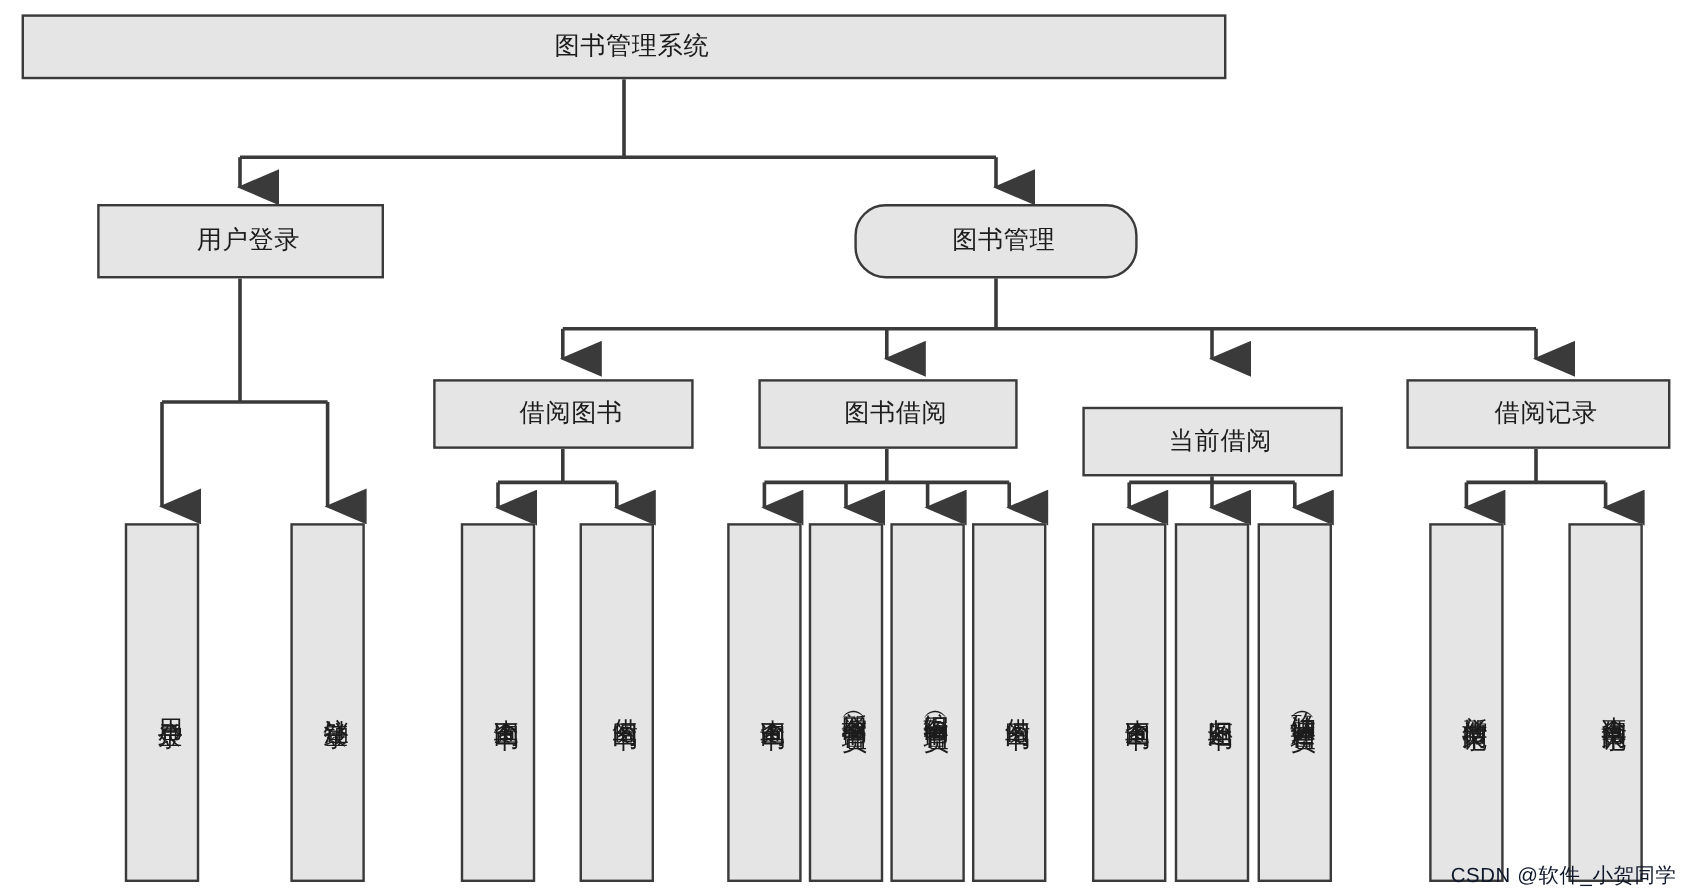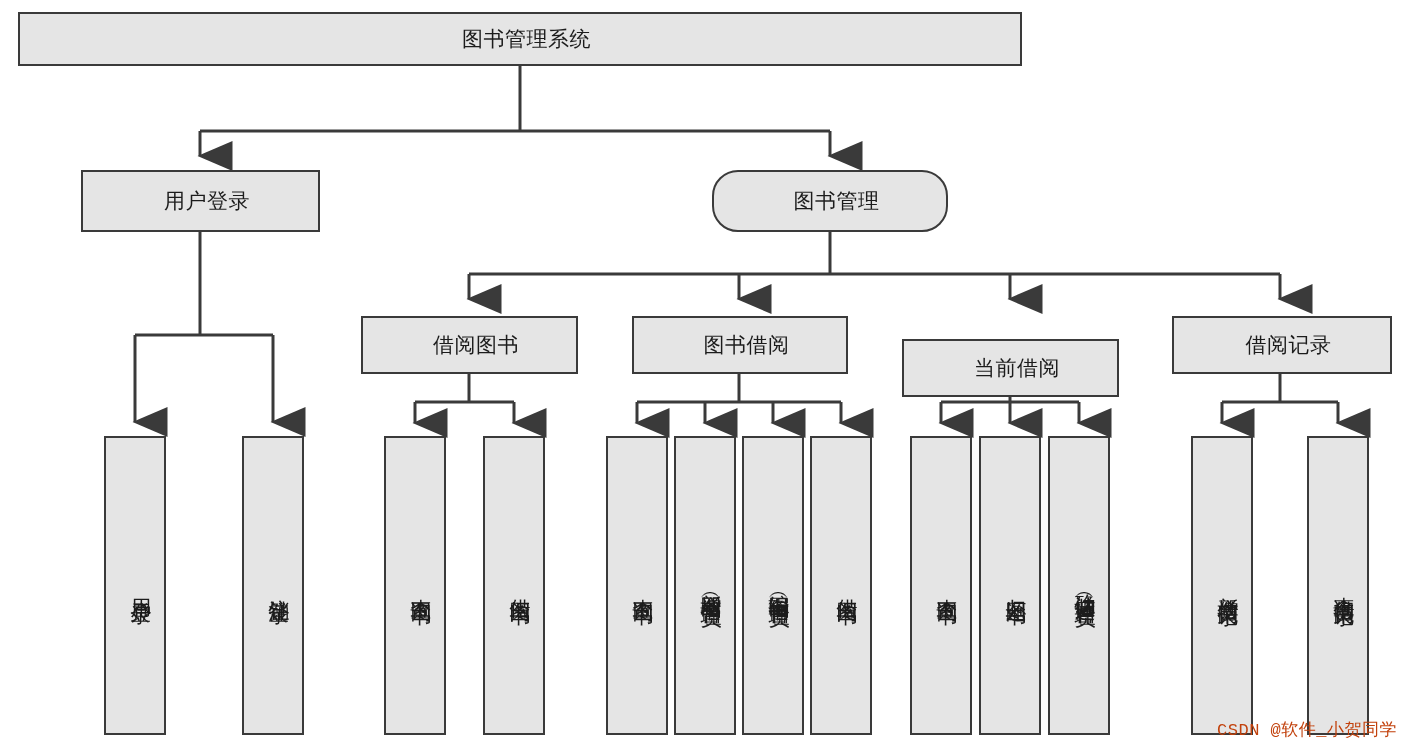--- a/index.html
+++ b/index.html
@@ -54,25 +54,24 @@
     text-orientation: upright;
     font-size: 21px;
     letter-spacing: 2px;
     line-height: 1;
   }
   #watermark {
     position: absolute;
     right: 8px;
     bottom: 6px;
     font-size: 17px;
-    color: #c2410c;
+    color: #0f172a;
     letter-spacing: 0.5px;
     white-space: pre;
     pointer-events: none;
-    font-family: Liberation Mono, monospace;
   }
 </style>
 </head>
 <body>
 
 <div id="canvas">
 
   <svg id="wires" viewBox="0 0 1405 747" xmlns="http://www.w3.org/2000/svg">
     <defs>
       <marker id="arrow" viewBox="0 0 10 12" refX="5" refY="11" markerWidth="9" markerHeight="11" orient="auto-start-reverse">

